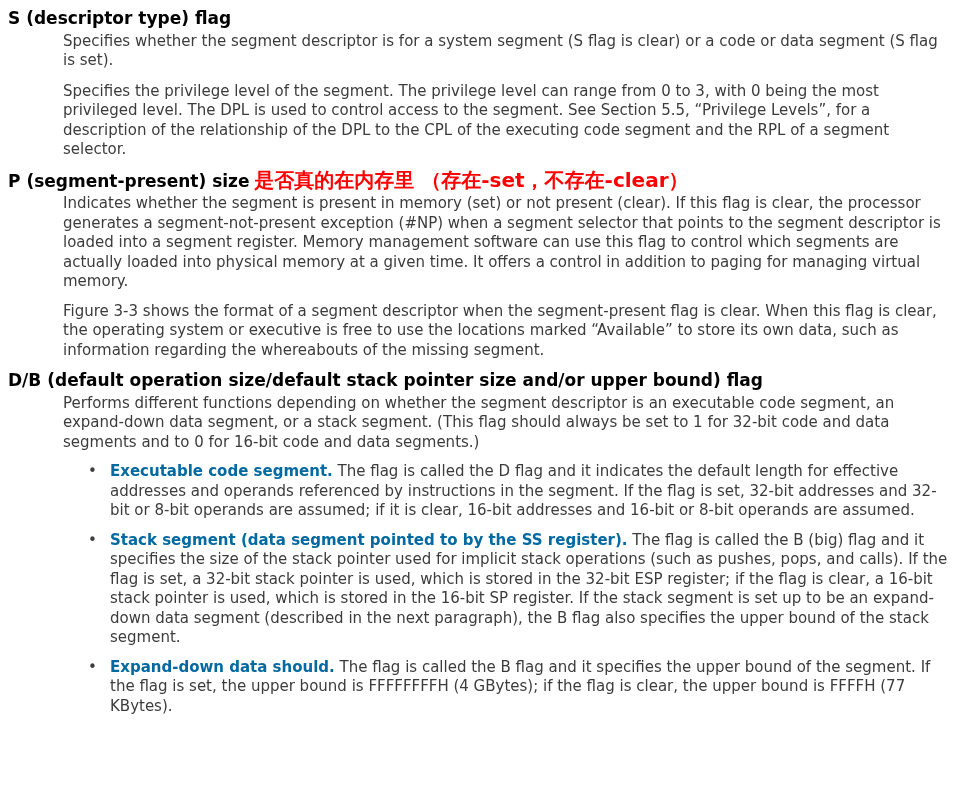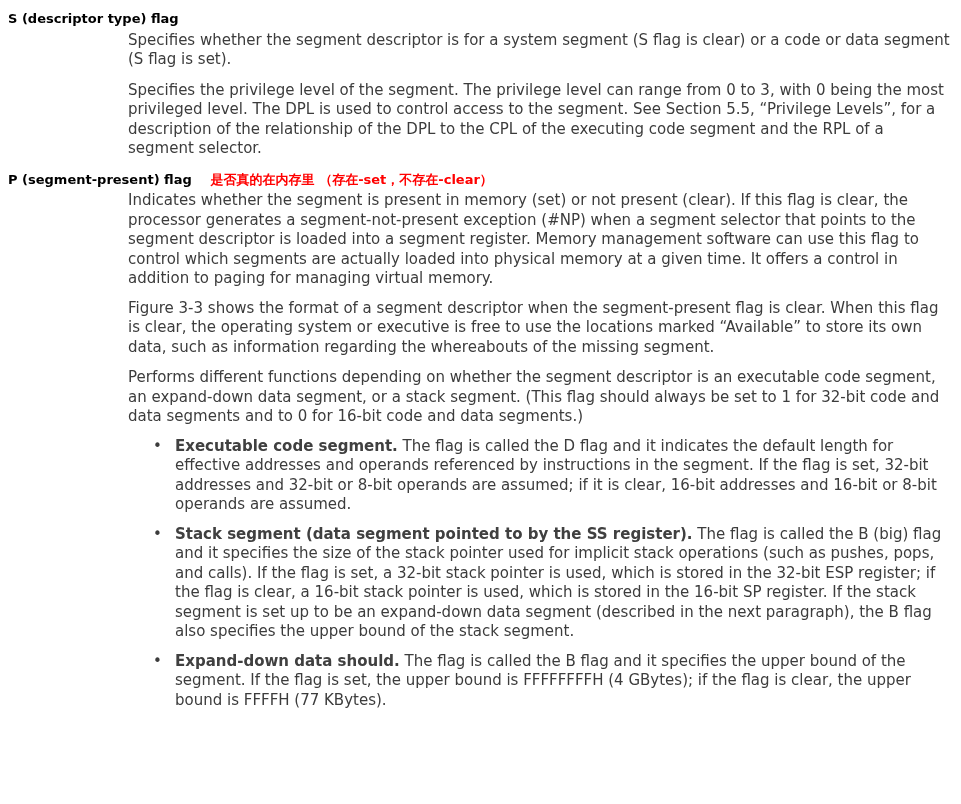--- a/index.html
+++ b/index.html
@@ -19,30 +19,29 @@
   }
   .section {
     margin: 0 0 11px 0;
   }
   .heading-line {
     margin: 0 0 2px 0;
   }
   .heading {
     font-weight: bold;
     color: #000000;
-    font-size: 13px;
+    font-size: 17px;
   }
   .annotation {
     color: #ff0000;
     font-weight: bold;
-    margin-left: 14px;
-    font-size: 13px;
+    font-size: 20px;
   }
   .body-block {
-    margin-left: 120px;
+    margin-left: 55px;
   }
   .para {
     margin: 0 0 10px 0;
   }
   .para:last-child {
     margin-bottom: 0;
   }
   .bullets {
     margin-left: 25px;
   }
@@ -55,21 +54,21 @@
   }
   .bullet-marker {
     flex: 0 0 22px;
     width: 22px;
   }
   .bullet-content {
     flex: 1 1 auto;
   }
   .lead {
     font-weight: bold;
-    color: #404040;
+    color: #0369a1;
   }
 </style>
 </head>
 <body>
 
 <div class="doc">
 
   <div class="section">
     <div class="heading-line">
       <span class="heading">S (descriptor type) flag</span>
@@ -80,30 +79,33 @@
   </div>
 
   <div class="section">
     <div class="body-block">
       <p class="para">Specifies the privilege level of the segment. The privilege level can range from 0 to 3, with 0 being the most privileged level. The DPL is used to control access to the segment. See Section 5.5, “Privilege Levels”, for a description of the relationship of the DPL to the CPL of the executing code segment and the RPL of a segment selector.</p>
     </div>
   </div>
 
   <div class="section">
     <div class="heading-line">
-      <span class="heading">P (segment-present) flag</span>
+      <span class="heading">P (segment-present) size</span>
       <span class="annotation">是否真的在内存里 （存在-set，不存在-clear）</span>
     </div>
     <div class="body-block">
       <p class="para">Indicates whether the segment is present in memory (set) or not present (clear). If this flag is clear, the processor generates a segment-not-present exception (#NP) when a segment selector that points to the segment descriptor is loaded into a segment register. Memory management software can use this flag to control which segments are actually loaded into physical memory at a given time. It offers a control in addition to paging for managing virtual memory.</p>
       <p class="para">Figure 3-3 shows the format of a segment descriptor when the segment-present flag is clear. When this flag is clear, the operating system or executive is free to use the locations marked “Available” to store its own data, such as information regarding the whereabouts of the missing segment.</p>
     </div>
   </div>
 
   <div class="section">
+    <div class="heading-line">
+      <span class="heading">D/B (default operation size/default stack pointer size and/or upper bound) flag</span>
+    </div>
     <div class="body-block">
       <p class="para">Performs different functions depending on whether the segment descriptor is an executable code segment, an expand-down data segment, or a stack segment. (This flag should always be set to 1 for 32-bit code and data segments and to 0 for 16-bit code and data segments.)</p>
 
       <div class="bullets">
 
         <div class="bullet">
           <span class="bullet-marker">•</span>
           <span class="bullet-content">
             <span class="lead">Executable code segment.</span><span> The flag is called the D flag and it indicates the default length for effective addresses and operands referenced by instructions in the segment. If the flag is set, 32-bit addresses and 32-bit or 8-bit operands are assumed; if it is clear, 16-bit addresses and 16-bit or 8-bit operands are assumed.</span>
           </span>

